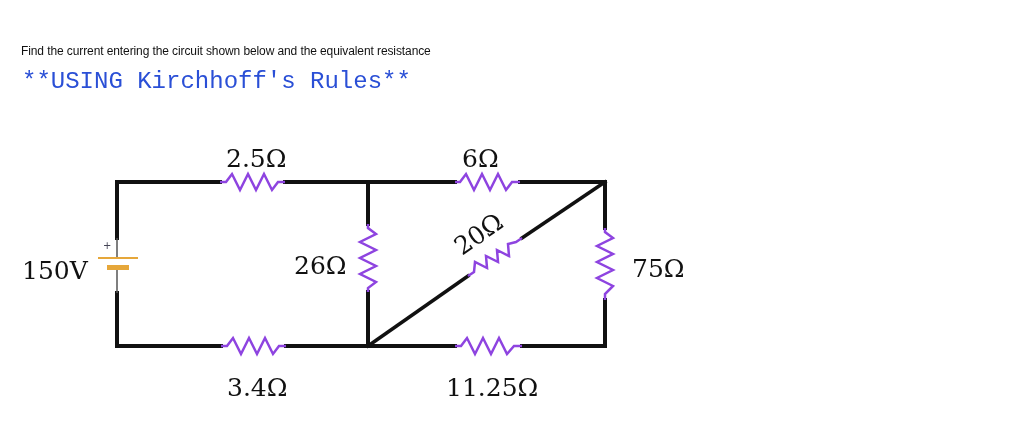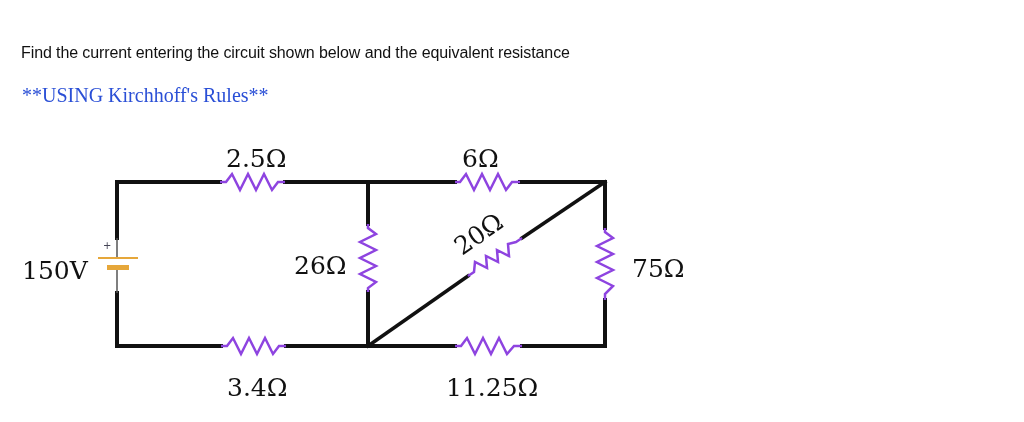--- a/index.html
+++ b/index.html
@@ -1,24 +1,24 @@
 <!DOCTYPE html>
 <html><head>
 <meta charset="utf-8">
 <style>
   html, body { margin: 0; padding: 0; background: #ffffff; }
   body { width: 1024px; height: 422px; position: relative; overflow: hidden; }
   .question {
     position: absolute; left: 21px; top: 44px;
-    font-family: "Liberation Sans", sans-serif; font-size: 16px; color: #111111;
+    font-family: "Liberation Sans", sans-serif; font-size: 12px; color: #111111;
     white-space: nowrap; letter-spacing: -0.1px;
   }
   .subtitle {
-    position: absolute; left: 22px; top: 84px;
-    font-family: Liberation Serif, serif; font-size: 20px; color: #2a4fd6;
+    position: absolute; left: 22px; top: 68px;
+    font-family: Liberation Mono, monospace; font-size: 24px; color: #2a4fd6;
     white-space: nowrap;
   }
   svg.circuit { position: absolute; left: 0; top: 0; }
   .lbl { font-family: "DejaVu Serif", serif; font-size: 25px; fill: #111111; }
 </style>
 </head>
 <body>
 
 <div class="question">Find the current entering the circuit shown below and the equivalent resistance</div>
 <div class="subtitle">**USING Kirchhoff's Rules**</div>

